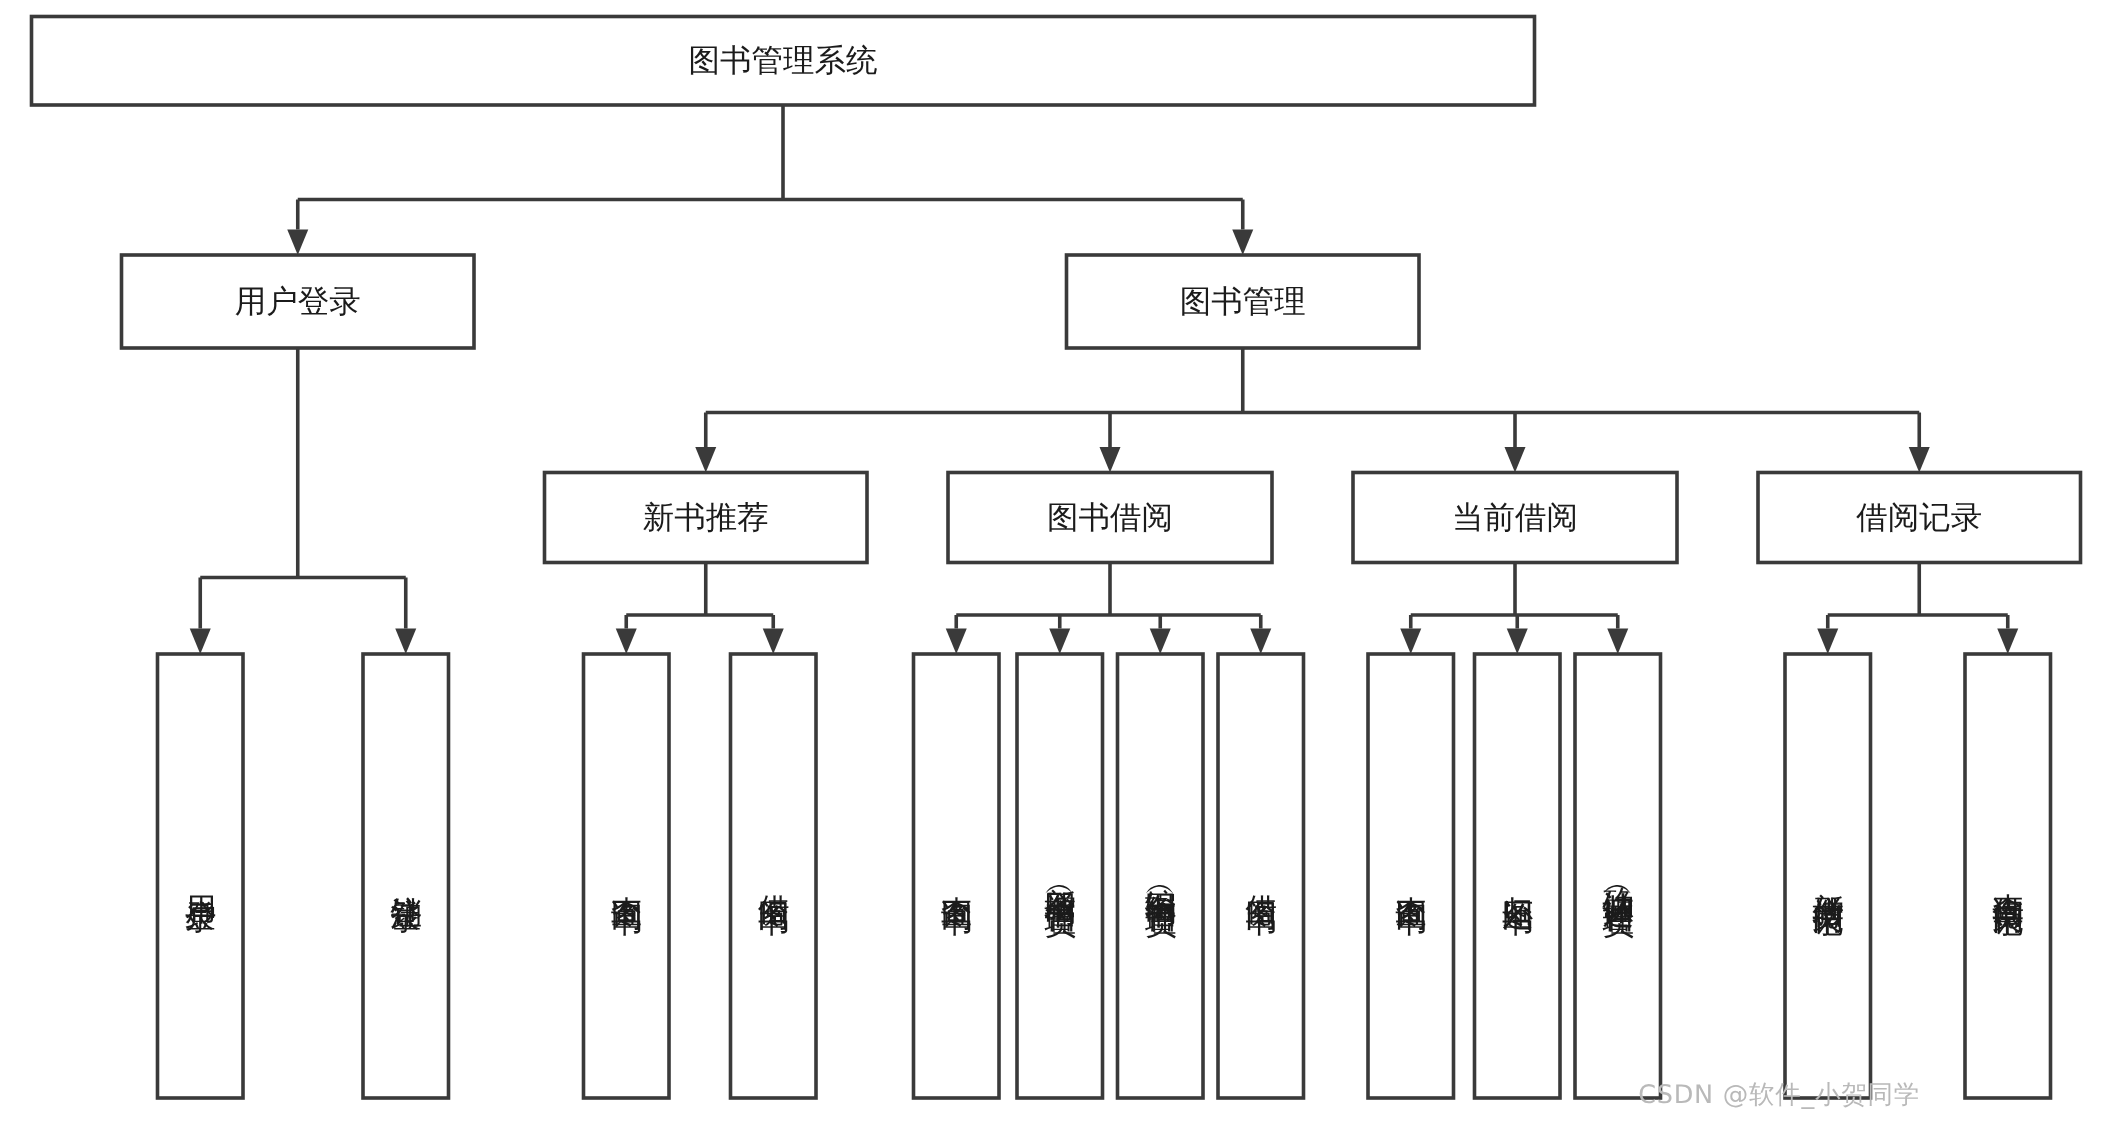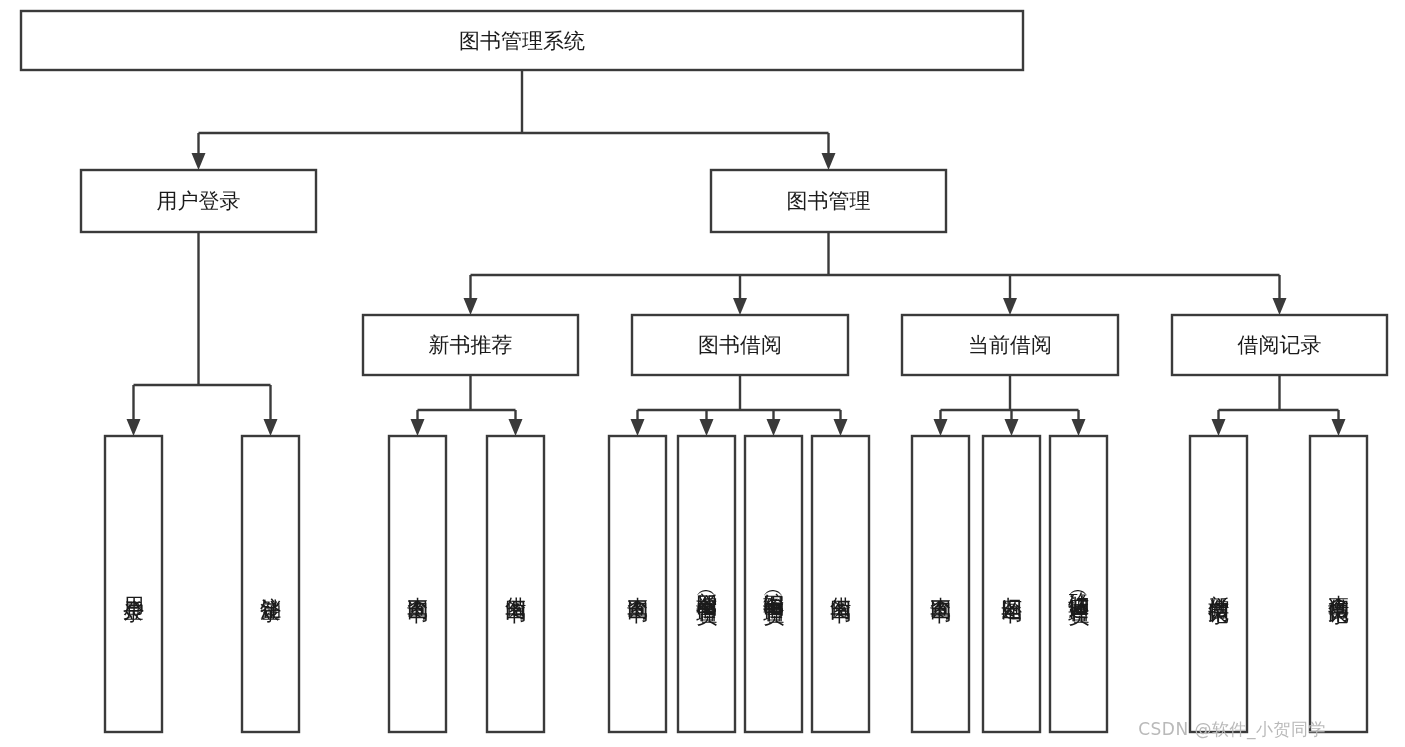--- a/index.html
+++ b/index.html
@@ -11,21 +11,20 @@
     width: 1405px;
     height: 747px;
     font-family: "DejaVu Sans", "Liberation Sans", sans-serif;
     overflow: hidden;
   }
   #diagram-root {
     position: relative;
     width: 1302px;
     height: 747px;
     background: #ffffff;
-    padding-left: 32px;
   }
   svg#tree-svg {
     position: absolute;
     left: 0;
     top: 0;
     width: 1405px;
     height: 747px;
   }
   .node-box {
     fill: #ffffff;
@@ -62,21 +61,21 @@
     font-family: "DejaVu Sans", "Liberation Sans", sans-serif;
     font-size: 21px;
     line-height: 1.08;
     color: #1b1b1b;
     letter-spacing: 2px;
     white-space: nowrap;
     text-align: center;
   }
   .watermark {
     position: absolute;
-    right: 8px;
+    right: 22px;
     bottom: 6px;
     font-family: "DejaVu Sans", "Liberation Sans", sans-serif;
     font-size: 17px;
     color: #b9b9b9;
     letter-spacing: 0.5px;
     white-space: nowrap;
   }
 </style>
 </head>
 <body>

